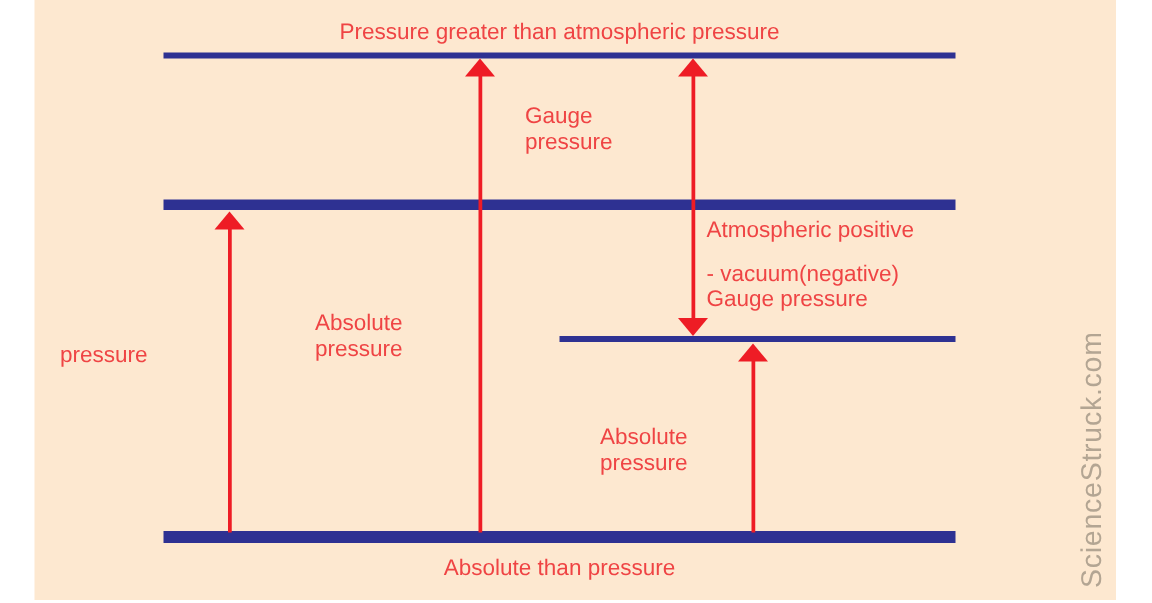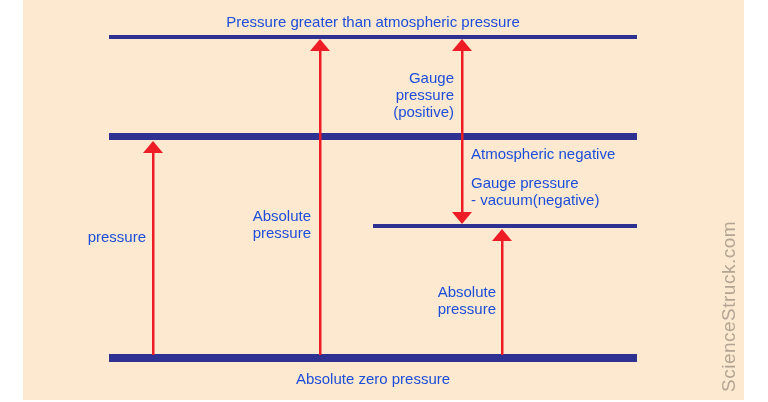--- a/index.html
+++ b/index.html
@@ -1,20 +1,20 @@
 <!DOCTYPE html>
 <html><head>
 <meta charset="utf-8">
 <style>
   html, body { margin: 0; padding: 0; background: #ffffff; }
   body { width: 768px; height: 402px; position: relative; overflow: hidden; font-family: "Liberation Sans", sans-serif; }
   #canvas { position: absolute; left: 23px; top: 0; width: 721px; height: 400px; background: #fde8d0; }
   svg { position: absolute; left: 0; top: 0; }
-  .lbl { position: absolute; color: #1d4ed8; font-size: 15px; line-height: 17px; white-space: nowrap; }
-  .r { text-align: right; }
+  .lbl { position: absolute; color: #ef4444; font-size: 15px; line-height: 17px; white-space: nowrap; }
+  .r { text-align: left; }
   .c { text-align: center; }
   .wm { position: absolute; left: 718px; top: 392px; transform-origin: 0 0; transform: rotate(-90deg);
         color: #b3a593; font-size: 19px; letter-spacing: 0.5px; white-space: nowrap; }
 </style>
 </head>
 <body>
 
 <div id="canvas"></div>
 
 <svg width="768" height="402">
@@ -40,39 +40,38 @@
     <polygon points="462,224 452,212 472,212" fill="#ee1c25"></polygon>
   </g>
 
   <g>
     <rect x="501" y="238" width="2.5" height="117" fill="#ee1c25"></rect>
     <polygon points="502,229 492,241 512,241" fill="#ee1c25"></polygon>
   </g>
 </svg>
 
 <div class="lbl c" style="left:109px; top:13px; width:528px;">Pressure greater than atmospheric pressure</div>
-<div class="lbl" style="left:471px; top:145px;">Atmospheric negative</div>
+<div class="lbl" style="left:471px; top:145px;">Atmospheric positive</div>
 <div class="lbl" style="left:518px; top:232px;">
 </div>
-<div class="lbl c" style="left:109px; top:370px; width:528px;">Absolute zero pressure</div>
+<div class="lbl c" style="left:109px; top:370px; width:528px;">Absolute than pressure</div>
 
 <div class="lbl r" style="left:40px; top:228px; width:106px;">
   <div>pressure</div>
 </div>
 <div class="lbl r" style="left:210px; top:207px; width:101px;">
   <div>Absolute</div>
   <div>pressure</div>
 </div>
 <div class="lbl r" style="left:350px; top:69px; width:104px;">
   <div>Gauge</div>
   <div>pressure</div>
-  <div>(positive)</div>
 </div>
 <div class="lbl" style="left:471px; top:174px;">
+  <div>- vacuum(negative)</div>
   <div>Gauge pressure</div>
-  <div>- vacuum(negative)</div>
 </div>
 <div class="lbl r" style="left:400px; top:283px; width:96px;">
   <div>Absolute</div>
   <div>pressure</div>
 </div>
 
 <div class="wm">ScienceStruck.com</div>
 
 </body></html>

